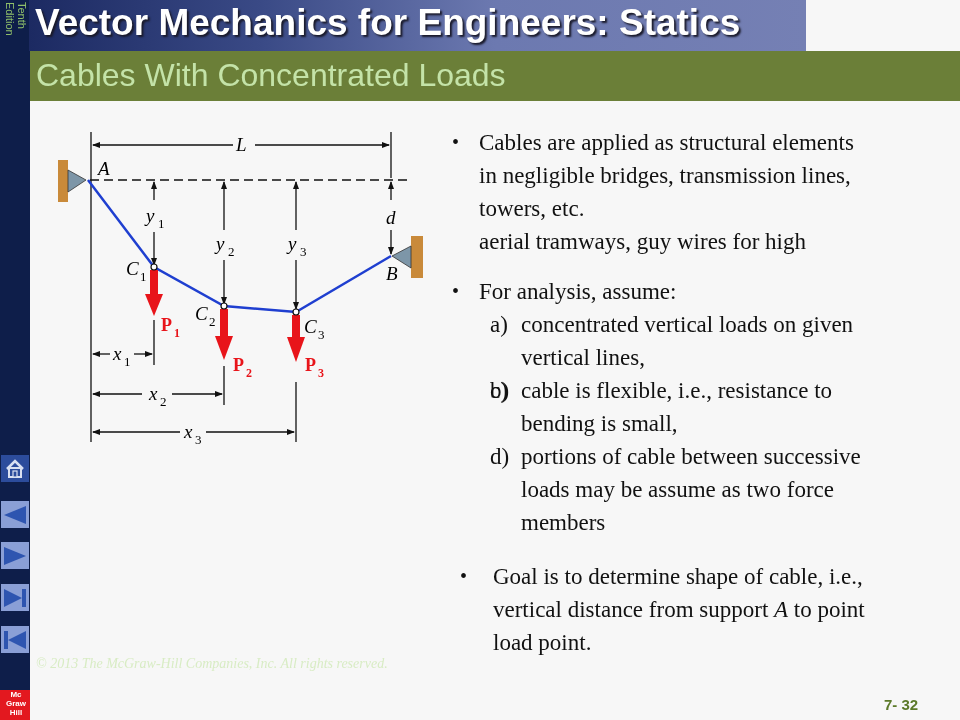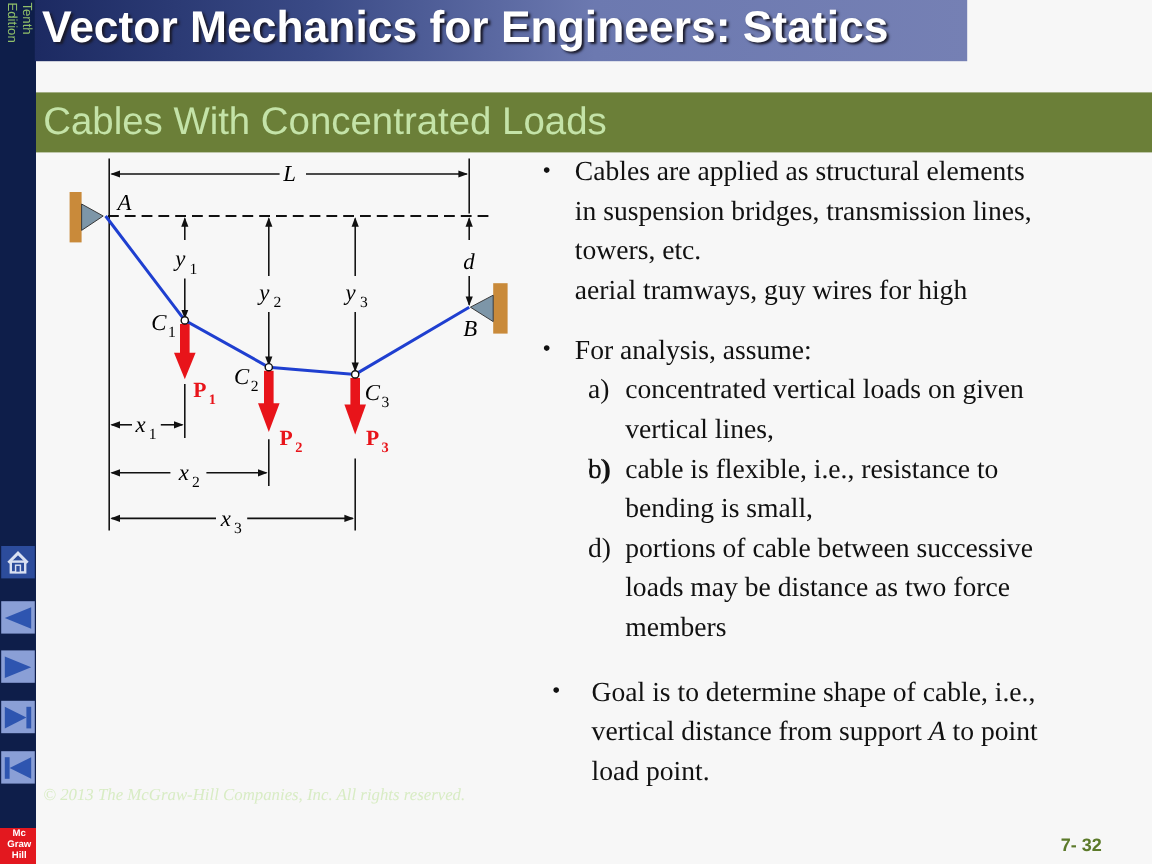--- a/index.html
+++ b/index.html
@@ -12,21 +12,21 @@
   .edition .l2 { left:13px; top:0; }
 
   .navbtn { position:absolute; left:1px; width:28px; height:27px; background:#8a9fd6; display:flex; align-items:center; justify-content:center; cursor:pointer; }
   .navbtn.home { background:#2c4c9c; }
   .mcgraw { position:absolute; left:0; top:690px; width:30px; height:30px; background:#e3181f; color:#fff; font-family:"Liberation Sans", sans-serif; font-weight:bold; font-size:8px; line-height:9px; padding-left:2px; box-sizing:border-box; }
 
   .title-band { position:absolute; left:29px; top:0; width:777px; height:51px;
     background:linear-gradient(90deg,#1c2a62 0%,#3a4a86 30%,#6c79b0 60%,#7580b4 100%); }
   .title-band h1 { margin:0; position:absolute; left:6px; top:2px; font-family:"Liberation Sans", sans-serif; font-weight:bold; font-size:37px; color:#ffffff; text-shadow:2px 2px 2px #1a1a2a; letter-spacing:0; white-space:nowrap; }
 
-  .sub-band { position:absolute; left:30px; top:51px; width:930px; height:50px; background:#6b7f38;margin-top:26px; }
+  .sub-band { position:absolute; left:30px; top:51px; width:930px; height:50px; background:#6b7f38; }
   .sub-band h2 { margin:0; position:absolute; left:6px; top:6px; font-family:"Liberation Sans", sans-serif; font-weight:normal; font-size:32px; color:#c4e3a8; white-space:nowrap; }
 
   .diagram { position:absolute; left:50px; top:120px; width:380px; height:330px; }
 
   .content { position:absolute; left:452px; top:126px; width:490px; font-size:23px; line-height:33px; color:#111; }
   .bullet { position:relative; padding-left:27px; }
   .bullet .dot { position:absolute; left:0; top:0; font-size:20px; }
   .sub { position:relative; padding-left:69px; }
   .sub .lbl { position:absolute; left:38px; top:0; }
   .b2 { margin-top:17px; }
@@ -186,21 +186,21 @@
   <line x1="43" y1="312" x2="130" y2="312" stroke="#111" stroke-width="1.3" marker-start="url(#ahs)"></line>
   <text x="134" y="318" font-size="19" font-style="italic">x</text>
   <text x="145" y="324" font-size="13">3</text>
   <line x1="156" y1="312" x2="244" y2="312" stroke="#111" stroke-width="1.3" marker-end="url(#ah)"></line>
 </svg>
 
 <div class="content">
   <div class="bullet">
     <span class="dot">•</span>
     <div>Cables are applied as structural elements</div>
-    <div>in suspension bridges, transmission lines,</div>
+    <div>in negligible bridges, transmission lines,</div>
     <div>towers, etc.</div>
     <div>aerial tramways, guy wires for high</div>
   </div>
 
   <div class="bullet b2">
     <span class="dot">•</span>
     <div>For analysis, assume:</div>
   </div>
   <div class="sub">
     <span class="lbl">a)</span>
@@ -211,21 +211,21 @@
     <span class="lbl">b)</span>
   </div>
   <div class="sub">
     <span class="lbl">c)</span>
     <div>cable is flexible, i.e., resistance to</div>
     <div>bending is small,</div>
   </div>
   <div class="sub">
     <span class="lbl">d)</span>
     <div>portions of cable between successive</div>
-    <div>loads may be distance as two force</div>
+    <div>loads may be assume as two force</div>
     <div>members</div>
   </div>
 
   <div class="bullet b3">
     <span class="dot">•</span>
     <div>Goal is to determine shape of cable, i.e.,</div>
     <div><span>vertical distance from support </span><i>A</i><span> to point</span></div>
     <div>load point.</div>
   </div>
 </div>

